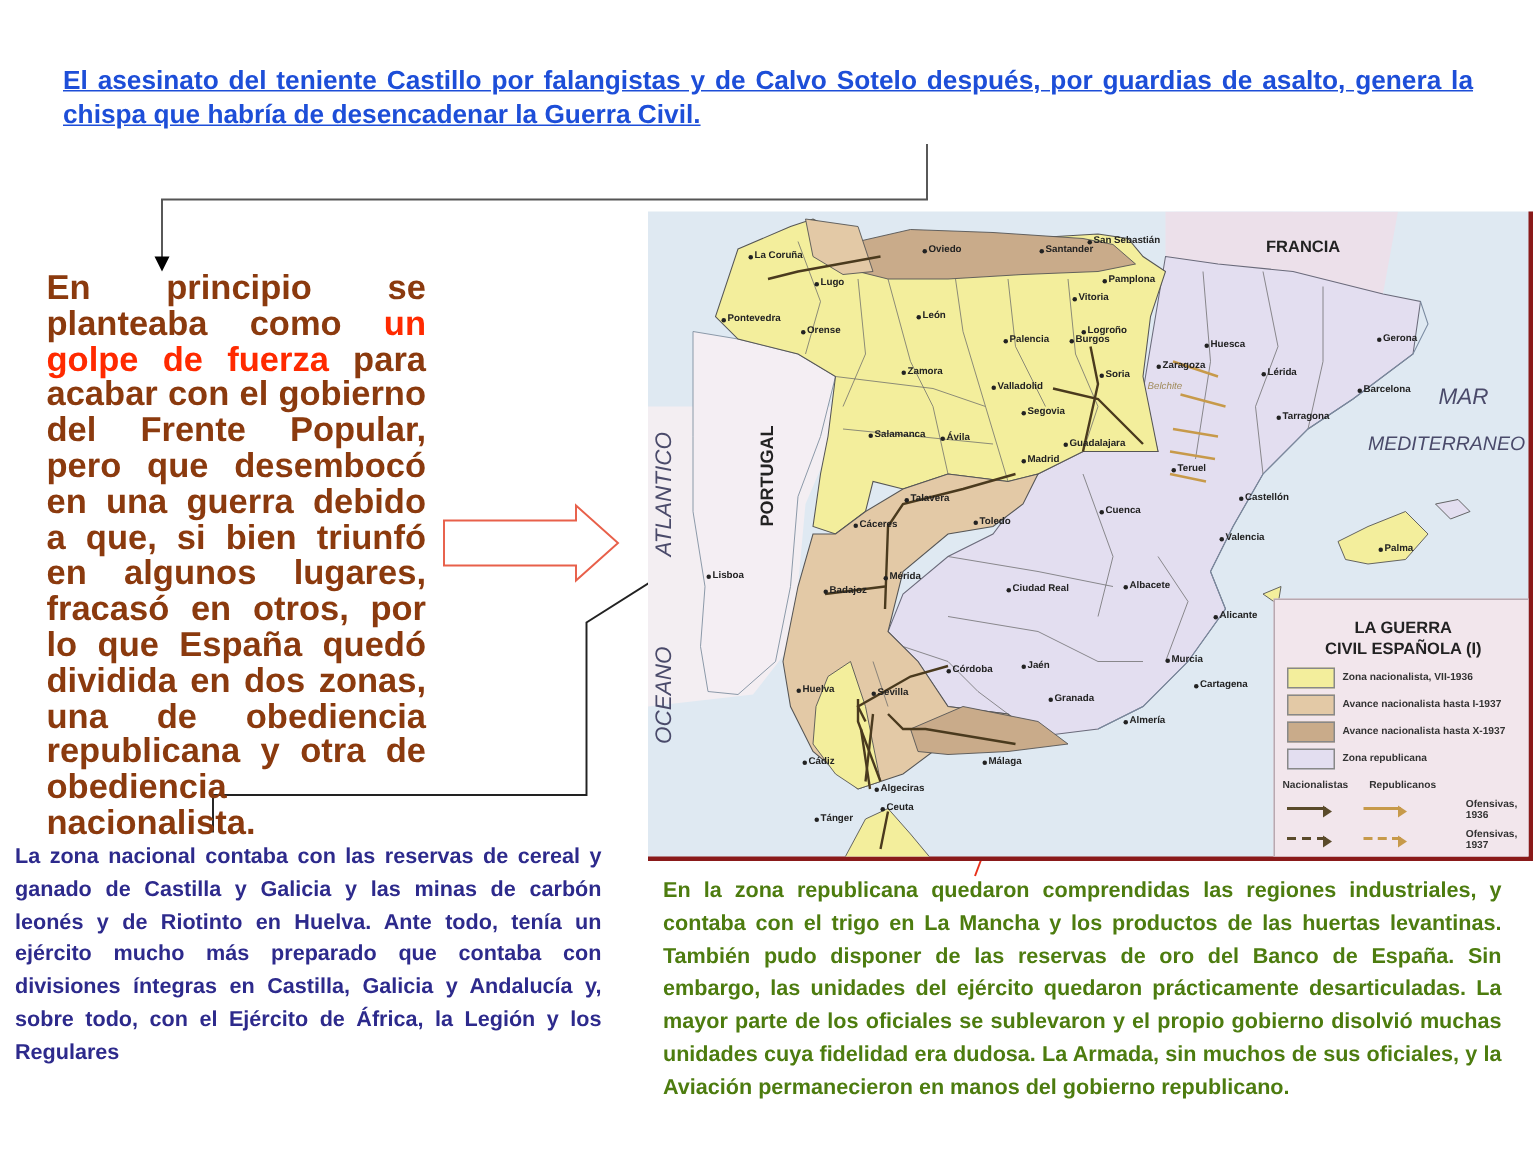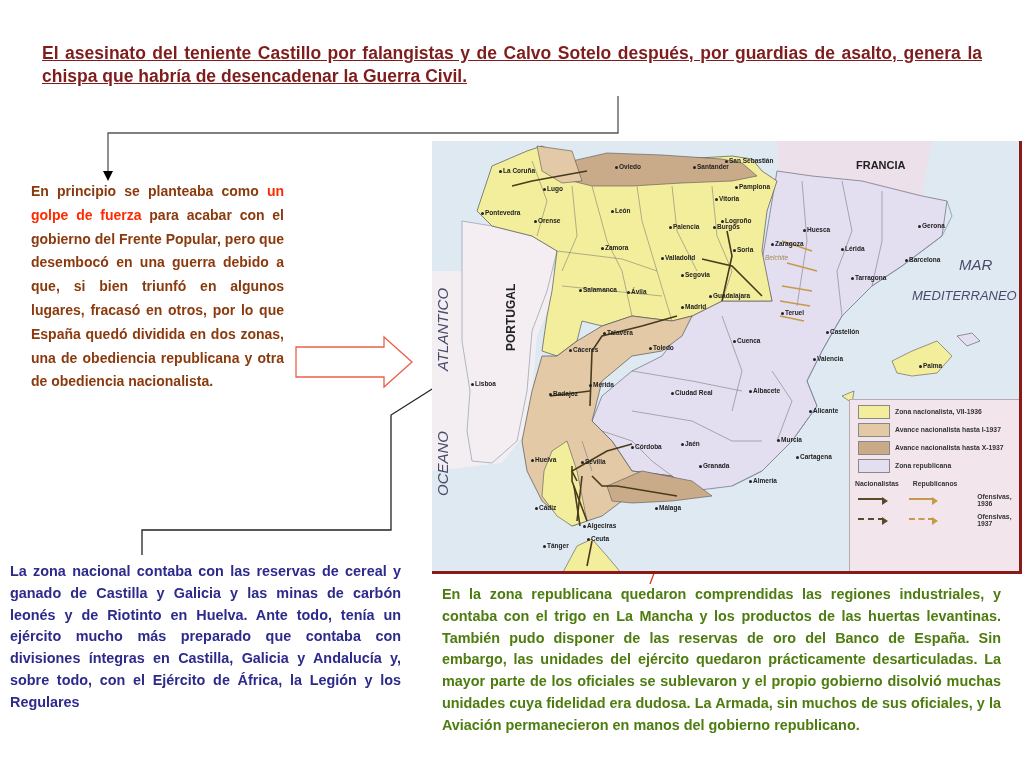--- a/index.html
+++ b/index.html
@@ -3,27 +3,27 @@
 <meta charset="utf-8">
 <style>
   html, body { margin: 0; padding: 0; }
   body {
     width: 1024px; height: 768px; position: relative; overflow: hidden;
     background: #ffffff;
     font-family: "Liberation Sans", sans-serif;
   }
   .title {
     position: absolute; left: 42px; top: 42px; width: 940px;
-    color: #7f1d1d; font-size: 17.5px; font-weight: bold; line-height: 23px;
+    color: #1d4ed8; font-size: 17.5px; font-weight: bold; line-height: 23px;
     text-decoration: underline; text-align: justify; text-align-last: left;
   }
   .connector { position: absolute; left: 0; top: 0; width: 1024px; height: 768px; pointer-events: none; }
   .left-text {
     position: absolute; left: 31px; top: 180px; width: 253px;
-    color: #8b3a0e; font-size: 14px; font-weight: bold; line-height: 23.8px;
+    color: #8b3a0e; font-size: 23px; font-weight: bold; line-height: 23.8px;
     text-align: justify;
   }
   .left-text .hl { color: #ff2a00; }
   .nat-text {
     position: absolute; left: 10px; top: 561px; width: 391px;
     color: #2d2a8c; font-size: 14.4px; font-weight: bold; line-height: 21.8px;
     text-align: justify;
   }
   .rep-text {
     position: absolute; left: 442px; top: 584px; width: 559px;
@@ -150,21 +150,21 @@
       <path d="M380,110 L350,100"></path>
       <path d="M385,130 L355,122"></path>
       <path d="M380,150 L350,145"></path>
       <path d="M378,165 L348,160"></path>
       <path d="M372,180 L348,175"></path>
     </g>
 
     <path d="M515,60 L520,75 L510,95 L470,125 L440,145 L410,175 L390,210 L375,240 L385,265 L360,300 L330,330 L300,345" fill="none" stroke="#7a8aa0" stroke-width="0.7"></path>
   </svg>
 
-  <div class="country-label" style="left:424px; top:18px;">FRANCIA</div>
+  <div class="country-label" style="left:412px; top:18px;">FRANCIA</div>
   <div class="country-label" style="left:72px; top:210px; transform: rotate(-90deg); transform-origin: left top; font-size:12px;">PORTUGAL</div>
   <div class="sea-label" style="left:2px; top:230px; transform: rotate(-90deg); transform-origin: left top;">ATLANTICO</div>
   <div class="sea-label" style="left:2px; top:355px; transform: rotate(-90deg); transform-origin: left top;">OCEANO</div>
   <div class="sea-label" style="left:527px; top:115px;">MAR</div>
   <div class="sea-label" style="left:480px; top:147px; font-size:13px;">MEDITERRANEO</div>
 
   <div id="city-layer">
       <div style="position: absolute; left: 66.5px; top: 28.5px; width: 3px; height: 3px; background: rgb(34, 34, 34); border-radius: 50%;"></div>
       <div class="map-label" style="left: 71px; top: 26px;">La Coruña</div>
       <div style="position: absolute; left: 110.5px; top: 46.5px; width: 3px; height: 3px; background: rgb(34, 34, 34); border-radius: 50%;"></div>
@@ -270,20 +270,24 @@
       <div style="position: absolute; left: 150.5px; top: 383.5px; width: 3px; height: 3px; background: rgb(34, 34, 34); border-radius: 50%;"></div>
       <div class="map-label" style="left: 155px; top: 381px;">Algeciras</div>
       <div style="position: absolute; left: 154.5px; top: 396.5px; width: 3px; height: 3px; background: rgb(34, 34, 34); border-radius: 50%;"></div>
       <div class="map-label" style="left: 159px; top: 394px;">Ceuta</div>
       <div style="position: absolute; left: 110.5px; top: 403.5px; width: 3px; height: 3px; background: rgb(34, 34, 34); border-radius: 50%;"></div>
       <div class="map-label" style="left: 115px; top: 401px;">Tánger</div>
       <div class="map-label" style="left: 333px; top: 113px; color: rgb(160, 138, 90); font-style: italic; font-weight: normal;">Belchite</div>
     </div>
 
   <div class="legend">
+    <div class="legend-title">
+      <div>LA GUERRA</div>
+      <div>CIVIL ESPAÑOLA (I)</div>
+    </div>
     <div class="legend-row">
       <div class="swatch" style="background:#f3ee9c"></div>
       <span class="t">Zona nacionalista, VII-1936</span>
     </div>
     <div class="legend-row">
       <div class="swatch" style="background:#e3c9a6"></div>
       <span class="t">Avance nacionalista hasta I-1937</span>
     </div>
     <div class="legend-row">
       <div class="swatch" style="background:#c9ab8a"></div>

